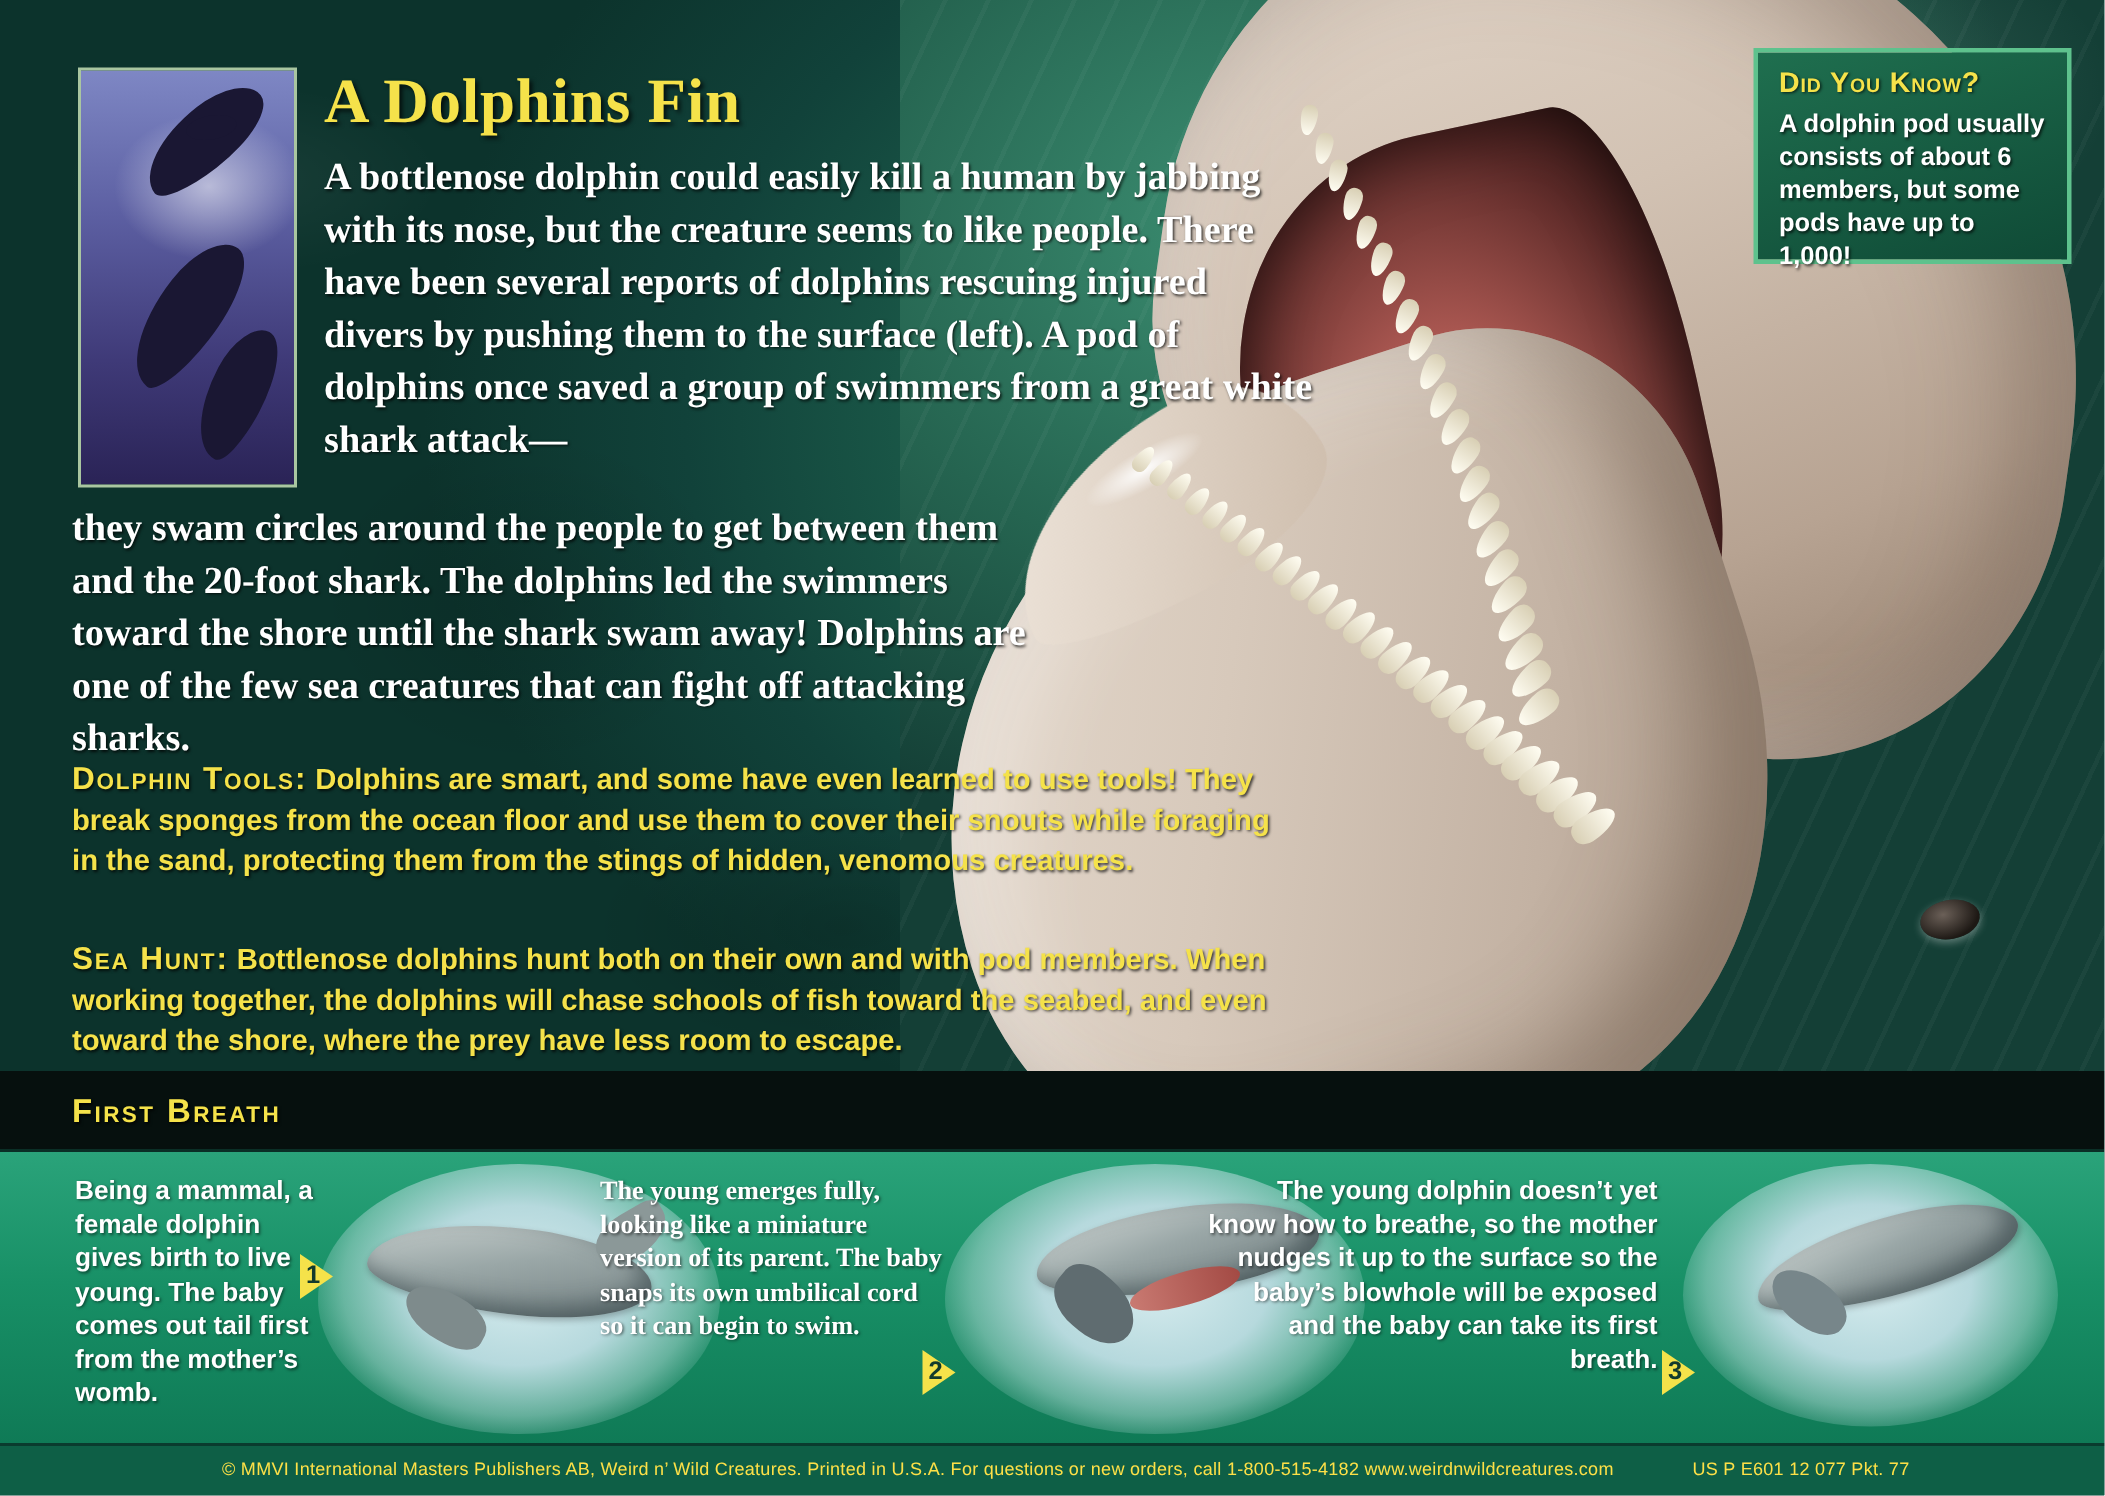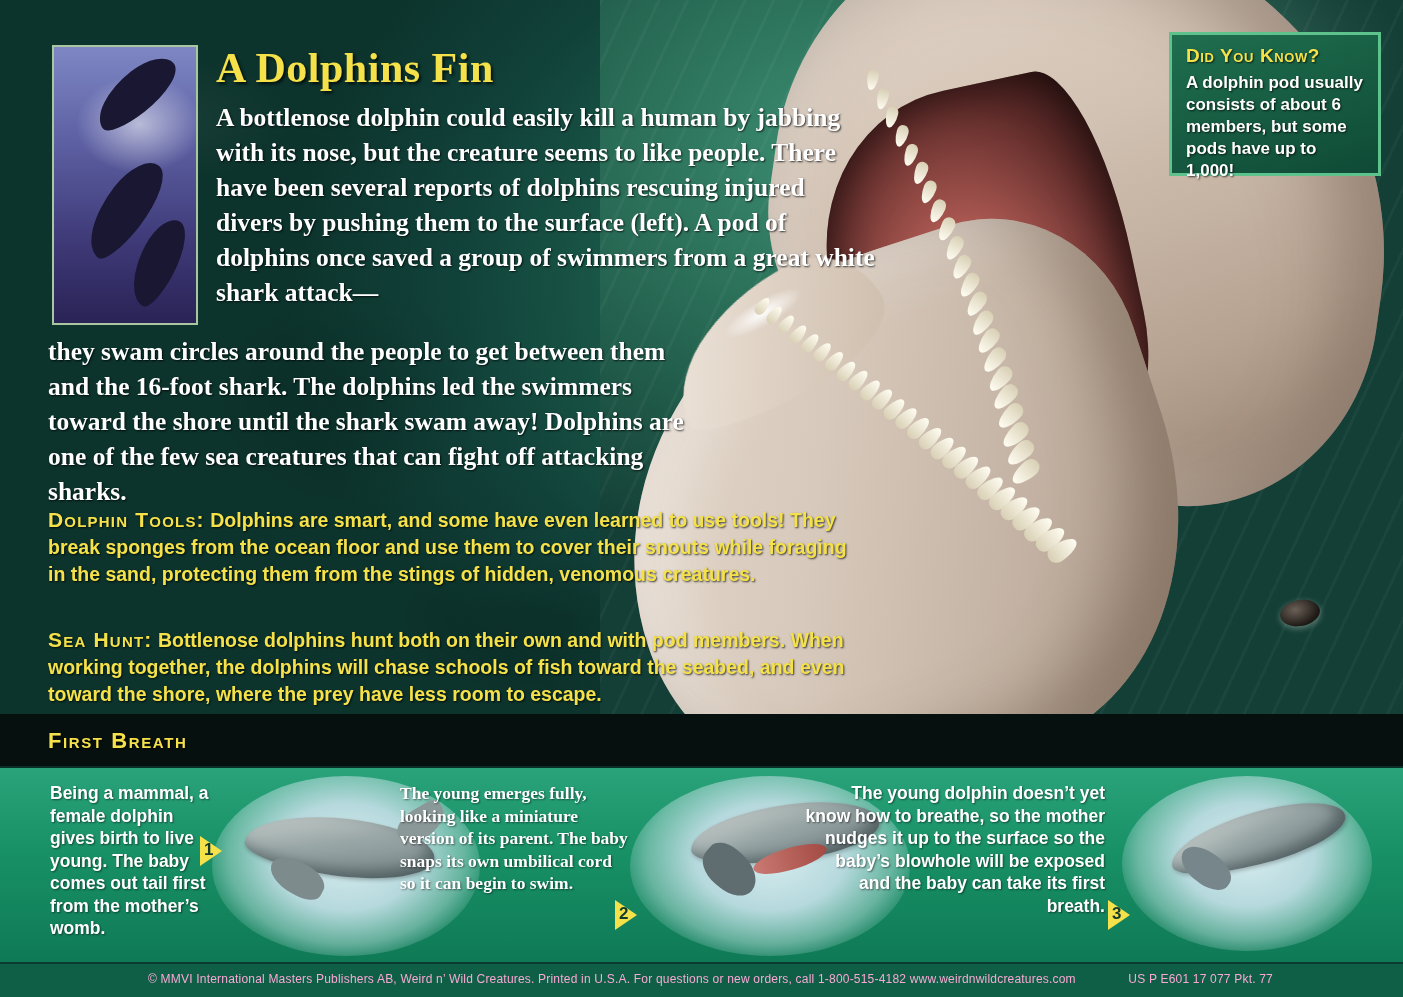--- a/index.html
+++ b/index.html
@@ -310,21 +310,21 @@
   
   .footer {
     position: absolute;
     left: 0; bottom: 0; width: 1403px; height: 35px;
     background: #0e5f46;
     border-top: 2px solid #0a3b2e;
   }
   .footer-text {
     position: absolute;
     top: 8px;
-    color: #f9a8d4;
+    color: #fde047;
     font-family: "Liberation Sans", sans-serif;
     font-size: 12px;
     letter-spacing: 0.2px;
   }
   #foot-main { left: 148px; }
   #foot-code { right: 130px; }
 </style>
 </head>
 <body>
 
@@ -401,21 +401,21 @@
     <div class="d-silhouette d2"></div>
     <div class="d-silhouette d3"></div>
   </div>
 
   <div class="headline">A Dolphins Fin</div>
 
   <div class="body-col">
     <div class="body-text">A bottlenose dolphin could easily kill a human by jabbing with its nose, but the creature seems to like people. There have been several reports of dolphins rescuing injured divers by pushing them to the surface (left). A pod of dolphins once saved a group of swimmers from a great white shark attack—</div>
   </div>
   <div class="body-col2">
-    <div class="body-text">they swam circles around the people to get between them and the 16-foot shark. The dolphins led the swimmers toward the shore until the shark swam away! Dolphins are one of the few sea creatures that can fight off attacking sharks.</div>
+    <div class="body-text">they swam circles around the people to get between them and the 20-foot shark. The dolphins led the swimmers toward the shore until the shark swam away! Dolphins are one of the few sea creatures that can fight off attacking sharks.</div>
   </div>
 
   <div class="subsec" id="sec-tools">
     <span class="lead">Dolphin Tools:</span><span> Dolphins are smart, and some have even learned to use tools! They break sponges from the ocean floor and use them to cover their snouts while foraging in the sand, protecting them from the stings of hidden, venomous creatures.</span>
   </div>
   <div class="subsec" id="sec-hunt">
     <span class="lead">Sea Hunt:</span><span> Bottlenose dolphins hunt both on their own and with pod members. When working together, the dolphins will chase schools of fish toward the seabed, and even toward the shore, where the prey have less room to escape.</span>
   </div>
 
   <div class="dyk">
@@ -450,16 +450,16 @@
     </div>
   <div class="num-marker" id="n2">
       <span>2</span>
     </div>
   <div class="num-marker" id="n3">
       <span>3</span>
     </div>
 
   <div class="footer">
     <div class="footer-text" id="foot-main">© MMVI International Masters Publishers AB, Weird n’ Wild Creatures.   Printed in U.S.A.   For questions or new orders, call 1-800-515-4182     www.weirdnwildcreatures.com</div>
-    <div class="footer-text" id="foot-code">US P E601 17 077 Pkt. 77</div>
+    <div class="footer-text" id="foot-code">US P E601 12 077 Pkt. 77</div>
   </div>
 
 </div>
 
 </body></html>

